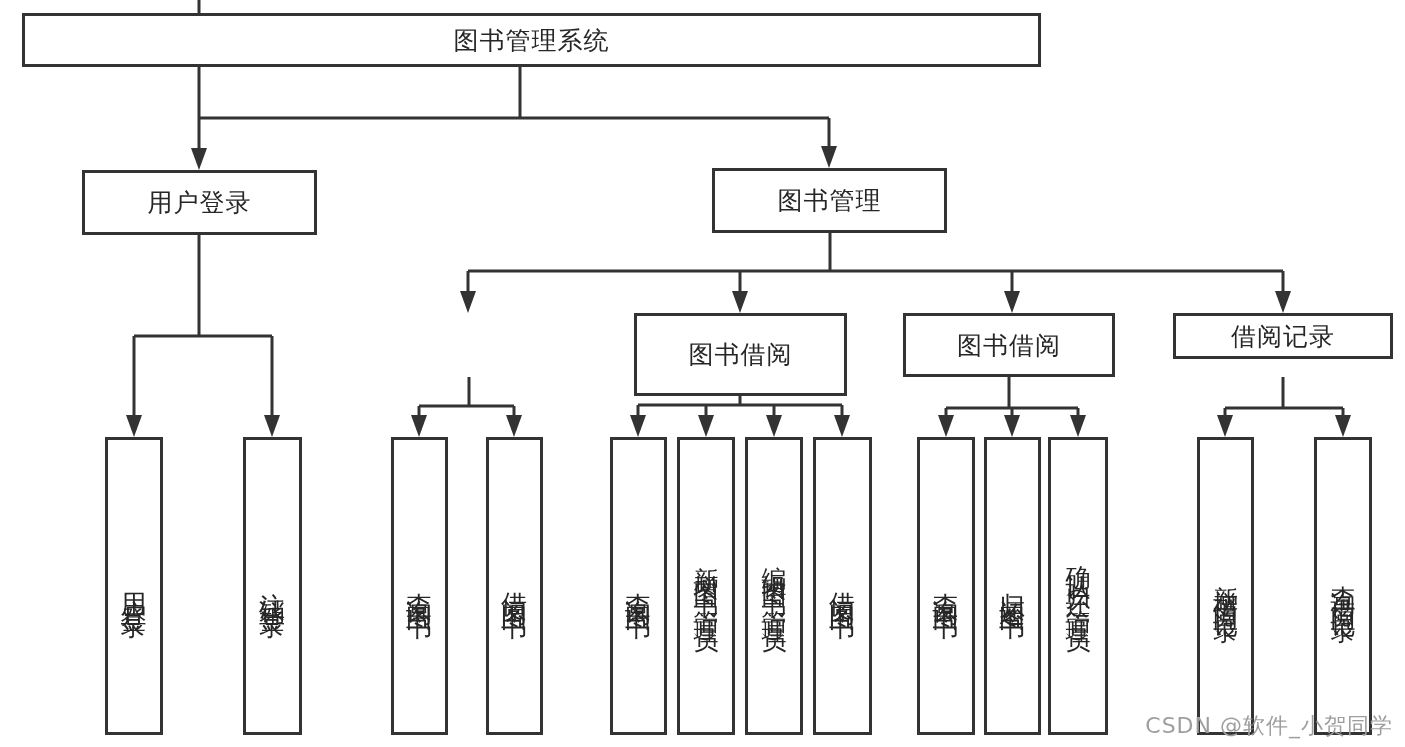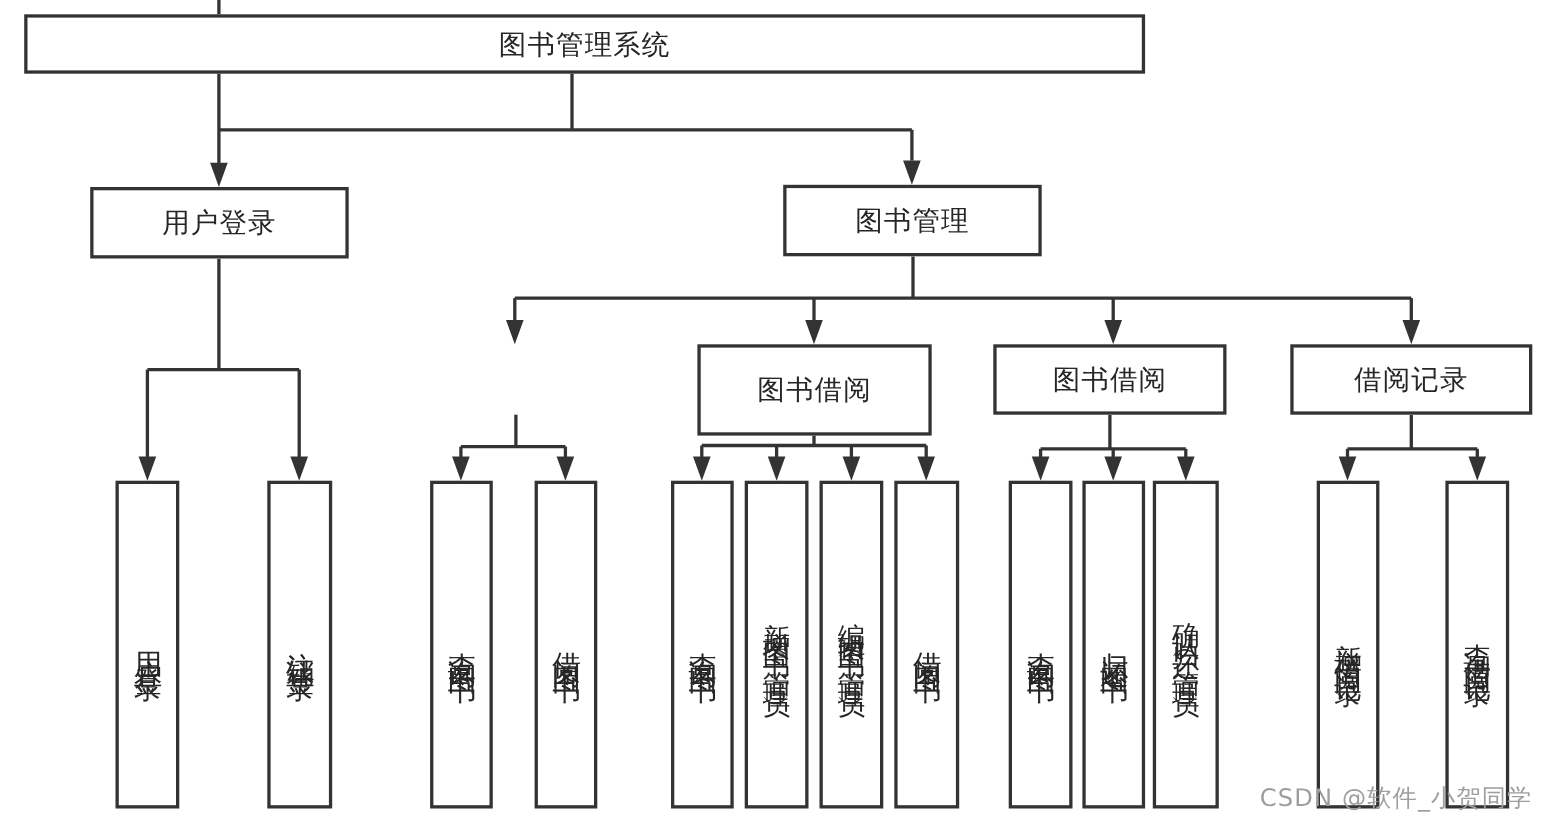--- a/index.html
+++ b/index.html
@@ -142,21 +142,21 @@
   <div class="node h" style="left:712px; top:168px; width:235px; height:65px;font-family:Liberation Mono, monospace;">
     <span>图书管理</span>
   </div>
 
   <div class="node h" style="left:634px; top:313px; width:213px; height:83px;">
     <span>图书借阅</span>
   </div>
   <div class="node h" style="left:903px; top:313px; width:212px; height:64px;">
     <span>图书借阅</span>
   </div>
-  <div class="node h" style="left:1173px; top:313px; width:220px; height:64px;">
+  <div class="node h" style="left:1173px; top:313px; width:220px; height:46px;">
     <span>借阅记录</span>
   </div>
 
   <div class="node v v-short" style="left:105px; top:437px; width:58px; height:298px;">
     <span>用户登录</span>
   </div>
   <div class="node v v-short" style="left:243px; top:437px; width:59px; height:298px;">
     <span>注销登录</span>
   </div>
 

